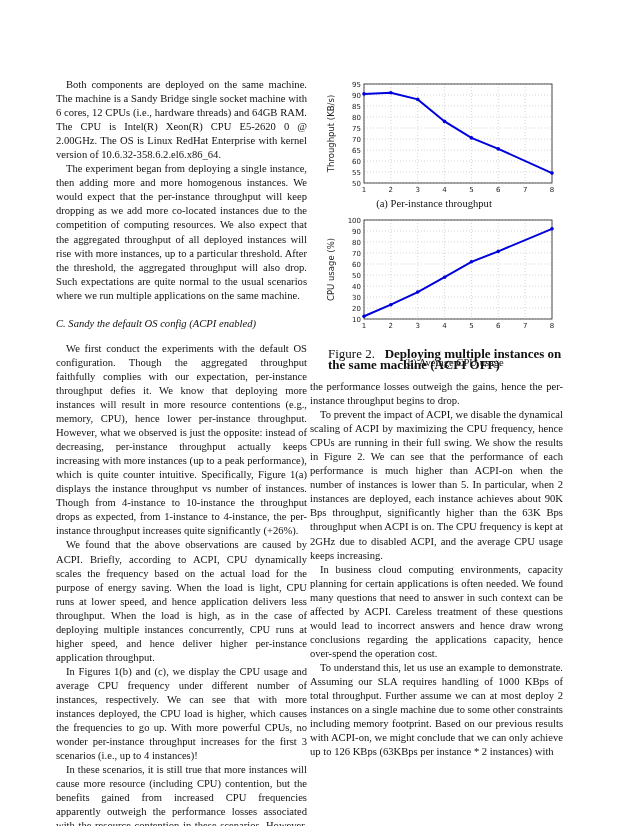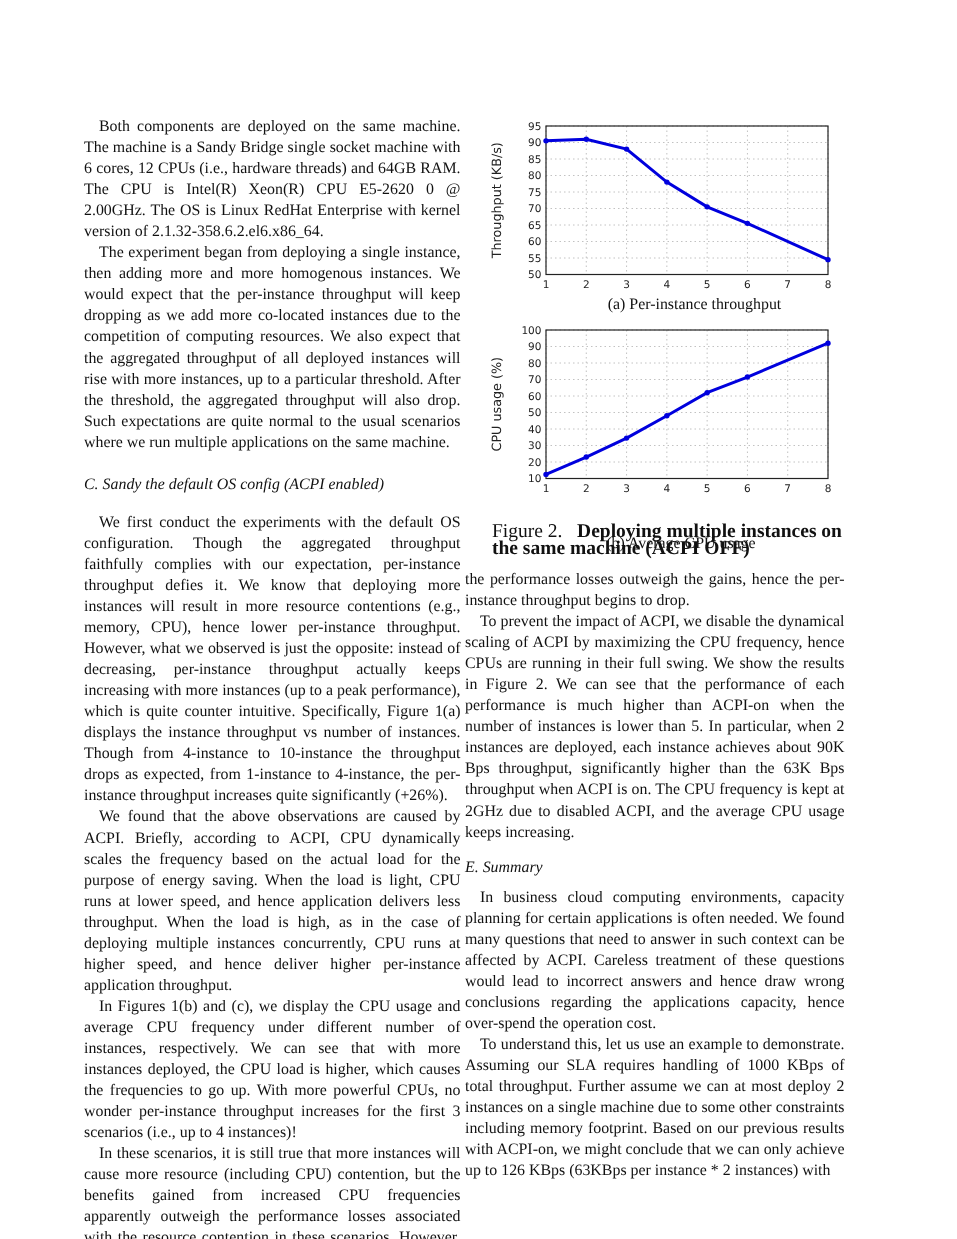--- a/index.html
+++ b/index.html
@@ -11,21 +11,21 @@
   .hd{font-style:italic;margin:14px 0 11px 0;text-indent:0;}
   .cap-sub{position:absolute;font-size:10.6px;text-align:center;width:200px;}
   .figcap{position:absolute;left:328px;top:348px;width:253px;font-size:13px;line-height:11px;}
   .figcap b{font-weight:bold;}
   svg text{font-family:"DejaVu Sans",sans-serif;}
 </style>
 </head>
 <body>
 
 <div class="col left">
-  <p>Both components are deployed on the same machine. The machine is a Sandy Bridge single socket machine with 6 cores, 12 CPUs (i.e., hardware threads) and 64GB RAM. The CPU is Intel(R) Xeon(R) CPU E5-2620 0 @ 2.00GHz. The OS is Linux RedHat Enterprise with kernel version of 2.1.32-358.6.2.el6.x86_64.</p>
+  <p>Both components are deployed on the same machine. The machine is a Sandy Bridge single socket machine with 6 cores, 12 CPUs (i.e., hardware threads) and 64GB RAM. The CPU is Intel(R) Xeon(R) CPU E5-2620 0 @ 2.00GHz. The OS is Linux RedHat Enterprise with kernel version of 10.6.32-358.6.2.el6.x86_64.</p>
   <p>The experiment began from deploying a single instance, then adding more and more homogenous instances. We would expect that the per-instance throughput will keep dropping as we add more co-located instances due to the competition of computing resources. We also expect that the aggregated throughput of all deployed instances will rise with more instances, up to a particular threshold. After the threshold, the aggregated throughput will also drop. Such expectations are quite normal to the usual scenarios where we run multiple applications on the same machine.</p>
   <p class="hd">C.  Sandy the default OS config (ACPI enabled)</p>
   <p>We first conduct the experiments with the default OS configuration. Though the aggregated throughput faithfully complies with our expectation, per-instance throughput defies it. We know that deploying more instances will result in more resource contentions (e.g., memory, CPU), hence lower per-instance throughput. However, what we observed is just the opposite: instead of decreasing, per-instance throughput actually keeps increasing with more instances (up to a peak performance), which is quite counter intuitive. Specifically, Figure 1(a) displays the instance throughput vs number of instances. Though from 4-instance to 10-instance the throughput drops as expected, from 1-instance to 4-instance, the per-instance throughput increases quite significantly (+26%).</p>
   <p>We found that the above observations are caused by ACPI. Briefly, according to ACPI, CPU dynamically scales the frequency based on the actual load for the purpose of energy saving. When the load is light, CPU runs at lower speed, and hence application delivers less throughput. When the load is high, as in the case of deploying multiple instances concurrently, CPU runs at higher speed, and hence deliver higher per-instance application throughput.</p>
   <p>In Figures 1(b) and (c), we display the CPU usage and average CPU frequency under different number of instances, respectively. We can see that with more instances deployed, the CPU load is higher, which causes the frequencies to go up. With more powerful CPUs, no wonder per-instance throughput increases for the first 3 scenarios (i.e., up to 4 instances)!</p>
   <p>In these scenarios, it is still true that more instances will cause more resource (including CPU) contention, but the benefits gained from increased CPU frequencies apparently outweigh the performance losses associated with the resource contention in these scenarios. However, as we keep increasing the number of instances beyond 4,</p>
 </div>
 
 <svg style="position:absolute;left:322px;top:80px;" width="250" height="116" id="chartA">
     <line x1="42" x2="42" y1="4" y2="103" stroke="#bbb" stroke-width="0.6" stroke-dasharray="1,2"></line>
@@ -68,21 +68,21 @@
     <text x="12" y="53.5" font-size="8.5" text-anchor="middle" fill="#222" transform="rotate(-90 12 53.5)">Throughput (KB/s)</text>
     <polyline points="42,13.899999999999991 68.85714285714286,12.799999999999997 95.71428571428571,19.400000000000006 122.57142857142857,41.4 149.42857142857142,57.9 176.28571428571428,68.9 230,93.1" fill="none" stroke="#0000dd" stroke-width="2"></polyline>
     <circle cx="42" cy="13.899999999999991" r="1.8" fill="#0000dd"></circle>
     <circle cx="68.85714285714286" cy="12.799999999999997" r="1.8" fill="#0000dd"></circle>
     <circle cx="95.71428571428571" cy="19.400000000000006" r="1.8" fill="#0000dd"></circle>
     <circle cx="122.57142857142857" cy="41.4" r="1.8" fill="#0000dd"></circle>
     <circle cx="149.42857142857142" cy="57.9" r="1.8" fill="#0000dd"></circle>
     <circle cx="176.28571428571428" cy="68.9" r="1.8" fill="#0000dd"></circle>
     <circle cx="230" cy="93.1" r="1.8" fill="#0000dd"></circle>
   </svg>
-<div class="cap-sub" style="left:363px;top:198px;">(a) Per-instance throughput</div>
+<div class="cap-sub" style="left:334px;top:198px;">(a) Per-instance throughput</div>
 <svg style="position:absolute;left:322px;top:216px;" width="250" height="116" id="chartB">
     <line x1="42" x2="42" y1="4" y2="103" stroke="#bbb" stroke-width="0.6" stroke-dasharray="1,2"></line>
     <line x1="68.85714285714286" x2="68.85714285714286" y1="4" y2="103" stroke="#bbb" stroke-width="0.6" stroke-dasharray="1,2"></line>
     <line x1="95.71428571428571" x2="95.71428571428571" y1="4" y2="103" stroke="#bbb" stroke-width="0.6" stroke-dasharray="1,2"></line>
     <line x1="122.57142857142857" x2="122.57142857142857" y1="4" y2="103" stroke="#bbb" stroke-width="0.6" stroke-dasharray="1,2"></line>
     <line x1="149.42857142857142" x2="149.42857142857142" y1="4" y2="103" stroke="#bbb" stroke-width="0.6" stroke-dasharray="1,2"></line>
     <line x1="176.28571428571428" x2="176.28571428571428" y1="4" y2="103" stroke="#bbb" stroke-width="0.6" stroke-dasharray="1,2"></line>
     <line x1="203.14285714285714" x2="203.14285714285714" y1="4" y2="103" stroke="#bbb" stroke-width="0.6" stroke-dasharray="1,2"></line>
     <line x1="230" x2="230" y1="4" y2="103" stroke="#bbb" stroke-width="0.6" stroke-dasharray="1,2"></line>
     <line x1="42" x2="230" y1="103" y2="103" stroke="#bbb" stroke-width="0.6" stroke-dasharray="1,2"></line>
@@ -126,16 +126,15 @@
   </svg>
 <div class="cap-sub" style="left:354px;top:333px;margin-top:24px;">(b) Average CPU usage</div>
 <div class="figcap">
   <span>Figure 2.</span>&nbsp;&nbsp;
   <b>Deploying multiple instances on the same machine (ACPI OFF)</b>
 </div>
 
 <div class="col right" style="top:380px;">
   <p style="text-indent:0">the performance losses outweigh the gains, hence the per-instance throughput begins to drop.</p>
   <p>To prevent the impact of ACPI, we disable the dynamical scaling of ACPI by maximizing the CPU frequency, hence CPUs are running in their full swing. We show the results in Figure 2. We can see that the performance of each performance is much higher than ACPI-on when the number of instances is lower than 5. In particular, when 2 instances are deployed, each instance achieves about 90K Bps throughput, significantly higher than the 63K Bps throughput when ACPI is on. The CPU frequency is kept at 2GHz due to disabled ACPI, and the average CPU usage keeps increasing.</p>
-  <p class="hd" style="margin:9px 0 6px 0">E.  Summary</p>
   <p>In business cloud computing environments, capacity planning for certain applications is often needed. We found many questions that need to answer in such context can be affected by ACPI. Careless treatment of these questions would lead to incorrect answers and hence draw wrong conclusions regarding the applications capacity, hence over-spend the operation cost.</p>
   <p>To understand this, let us use an example to demonstrate. Assuming our SLA requires handling of 1000 KBps of total throughput. Further assume we can at most deploy 2 instances on a single machine due to some other constraints including memory footprint. Based on our previous results with ACPI-on, we might conclude that we can only achieve up to 126 KBps (63KBps per instance * 2 instances) with</p>
 </div>
 
 </body></html>

